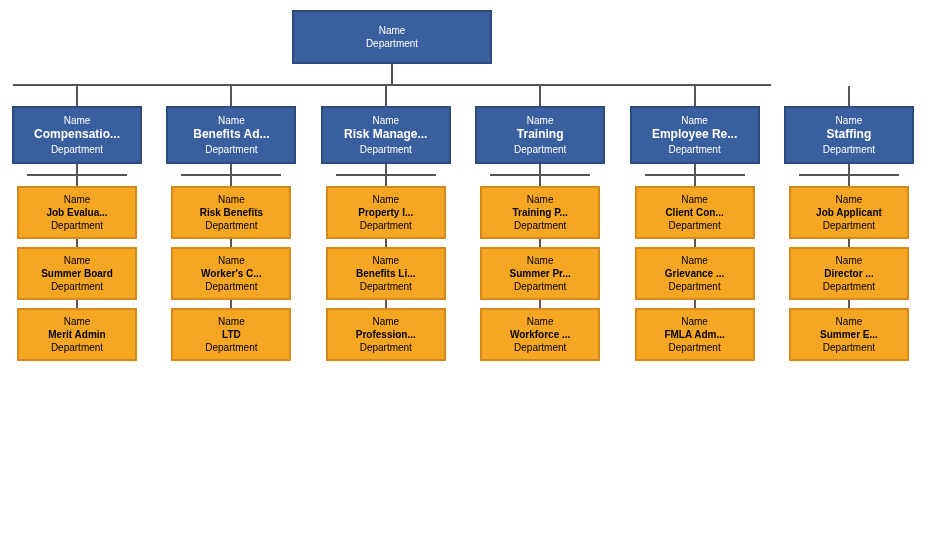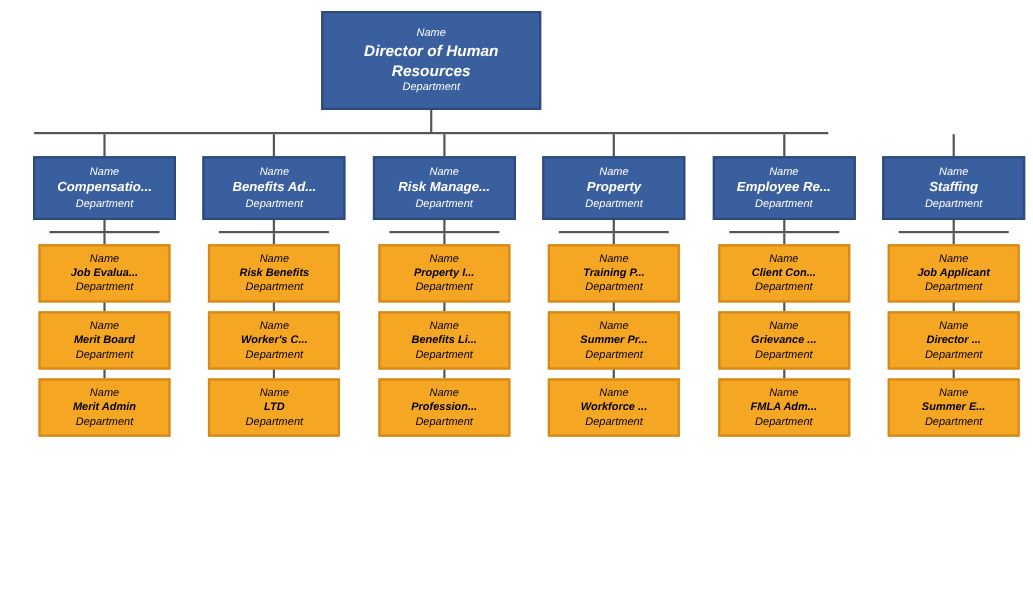--- a/index.html
+++ b/index.html
@@ -6,22 +6,21 @@
     body {
       font-family: Arial, sans-serif;
       background: #fff;
       width: 939px;
       min-height: 559px;
       overflow: hidden;
     }
 
     .org-chart {
       width: 784px;
-      padding: 10px 21px;
-      font-style: italic;
+      padding: 10px 3px;
     }
 
     
     .root-level {
       display: flex;
       justify-content: center;
       margin-bottom: 0;
     }
 
     .node-blue {
@@ -117,21 +116,20 @@
     }
   </style>
 </head>
 <body>
 
 <div class="org-chart">
 
   <div class="root-level">
     <div class="node-blue root-node">
       <div class="node-name">Name</div>
-      <div class="node-title">Director of Human Resources</div>
       <div class="node-label">Department</div>
     </div>
   </div>
 
   <div class="connector-down">
     <div class="v-line"></div>
   </div>
 
   <div style="display:flex;justify-content:center;">
     <div class="h-connector-bar"></div>
@@ -173,21 +171,21 @@
 
       <div class="v-line" style="height:10px;"></div>
       <div class="node-orange child-node">
         <div class="node-name">Name</div>
         <div class="node-title" style="font-weight:bold;text-align:center;">Job Evalua...</div>
         <div class="node-label">Department</div>
       </div>
       <div class="v-line" style="height:8px;"></div>
       <div class="node-orange child-node">
         <div class="node-name">Name</div>
-        <div class="node-title" style="font-weight:bold;">Merit Board</div>
+        <div class="node-title" style="font-weight:bold;">Summer Board</div>
         <div class="node-label">Department</div>
       </div>
       <div class="v-line" style="height:8px;"></div>
       <div class="node-orange child-node">
         <div class="node-name">Name</div>
         <div class="node-title" style="font-weight:bold;">Merit Admin</div>
         <div class="node-label">Department</div>
       </div>
     </div>
 
@@ -243,21 +241,21 @@
       <div class="node-orange child-node">
         <div class="node-name">Name</div>
         <div class="node-title" style="font-weight:bold;">Profession...</div>
         <div class="node-label">Department</div>
       </div>
     </div>
 
     <div class="branch-col">
       <div class="node-blue col-header">
         <div class="node-name">Name</div>
-        <div class="node-title">Property</div>
+        <div class="node-title">Training</div>
         <div class="node-label">Department</div>
       </div>
       <div class="v-line" style="height:10px;"></div>
       <div style="height:2px;background:#555;width:100px;"></div>
       <div class="v-line" style="height:10px;"></div>
       <div class="node-orange child-node">
         <div class="node-name">Name</div>
         <div class="node-title" style="font-weight:bold;">Training P...</div>
         <div class="node-label">Department</div>
       </div>

